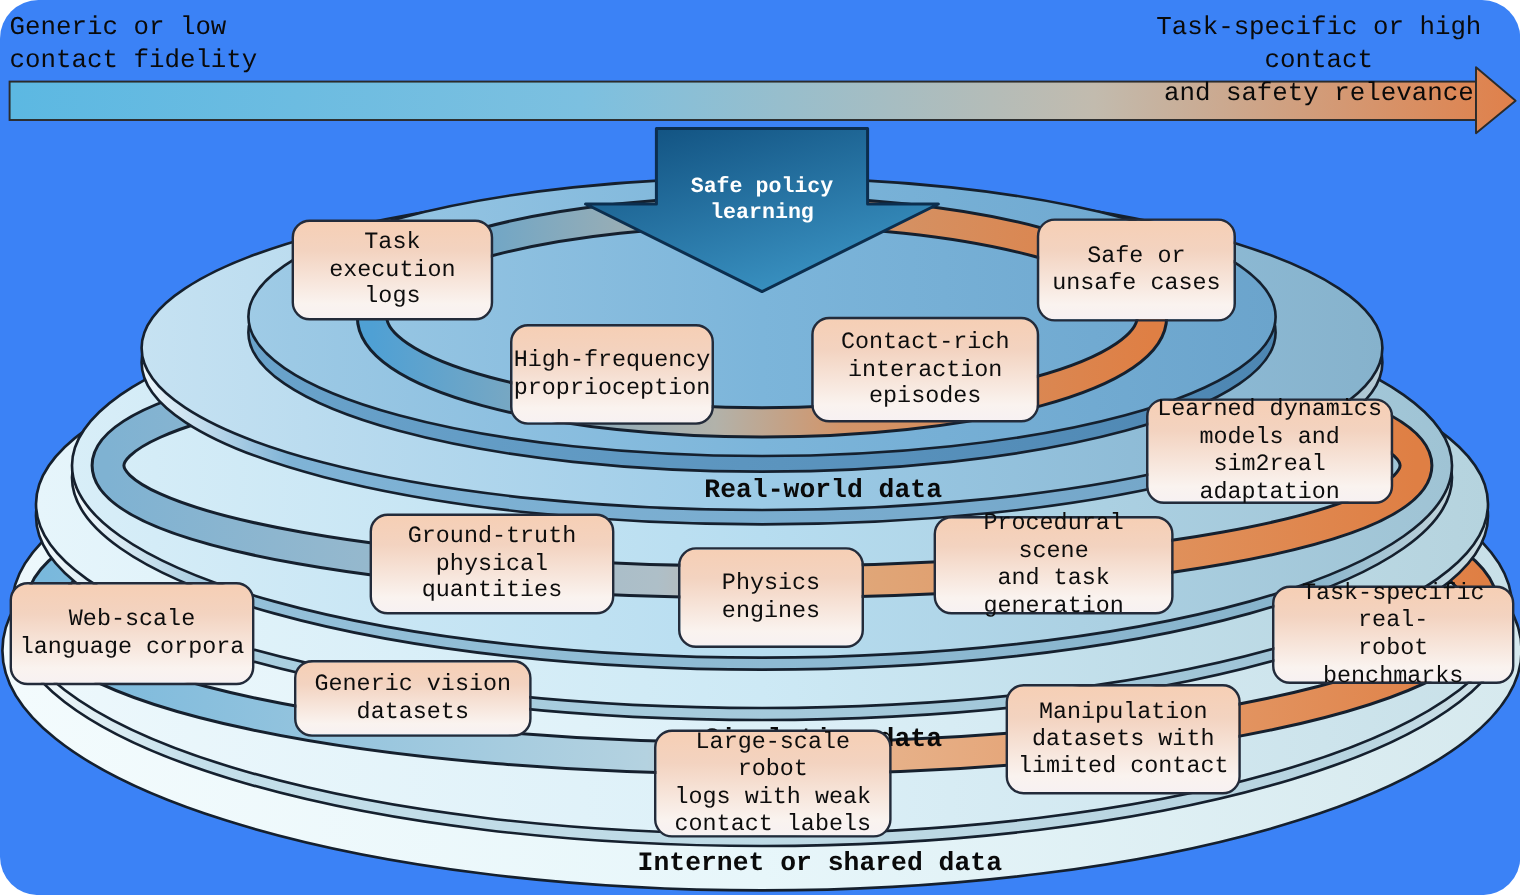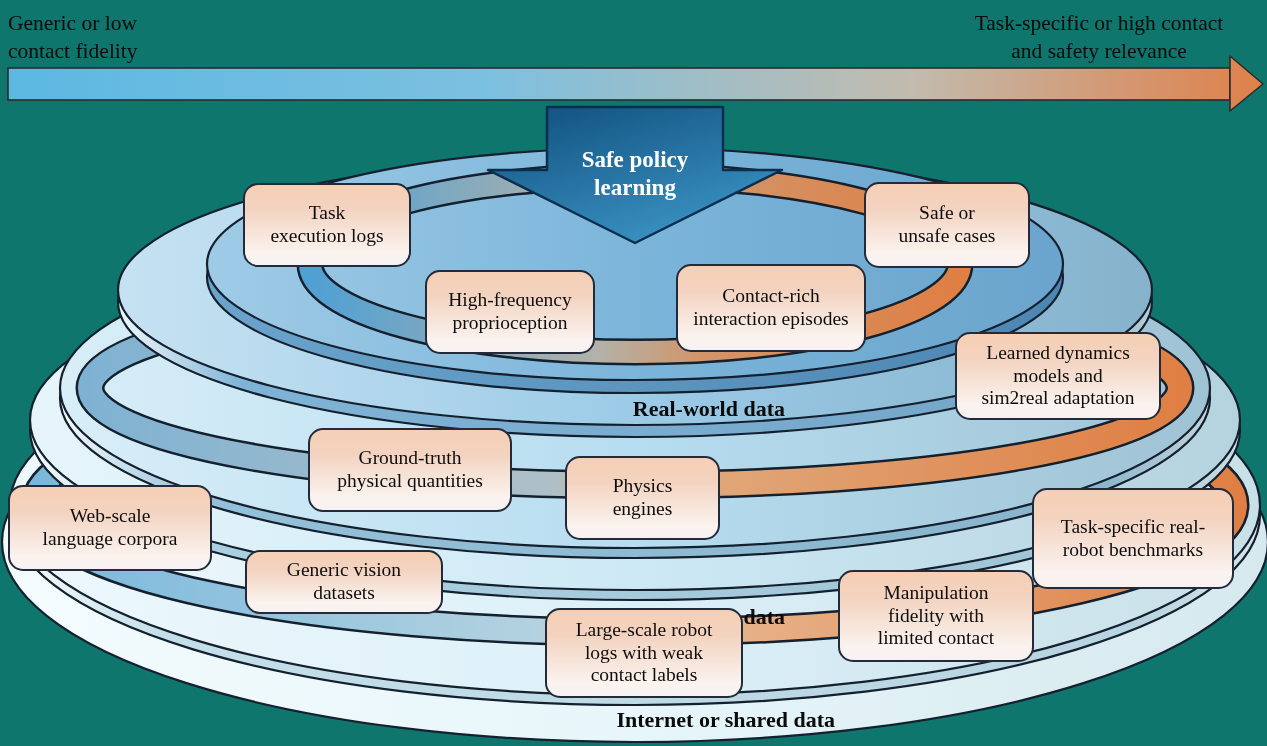--- a/index.html
+++ b/index.html
@@ -1,25 +1,26 @@
 <!DOCTYPE html>
 <html><head>
 <meta charset="utf-8">
 <style>
   html,body{margin:0;padding:0;background:#fff;}
   #canvas{
-    position:relative;width:1267px;height:746px;overflow:hidden;background:#0f766e;
-    font-family:Liberation Serif, serif;
+    position:relative;width:1267px;height:746px;overflow:hidden;background:#3b82f6;
+    font-family:Liberation Mono, monospace;
+    border-radius:32px;
   }
   #scene{position:absolute;left:0;top:0;}
   .txt{position:absolute;white-space:pre-line;color:#0a0a0a;}
   .annot{font-size:21.5px;line-height:1.28;}
   .tier-label{font-weight:bold;font-size:22px;text-align:right;}
   .arrow-label{
-    font-weight:bold;font-size:23px;line-height:1.22;color:#ffffff;text-align:center;
+    font-weight:bold;font-size:18px;line-height:1.22;color:#ffffff;text-align:center;
   }
   .box{
     position:absolute;display:flex;align-items:center;justify-content:center;
     text-align:center;font-size:19.5px;line-height:1.17;color:#0d0d0d;
     background:linear-gradient(to bottom,#f6cfb5 0%,#f3d3c0 30%,#faf3ef 85%,#f7f1f2 100%);
     border:2px solid #232b3a;border-radius:15px;box-sizing:border-box;
     white-space:pre-line;padding:4px 6px;
   }
 </style>
 </head>
@@ -165,30 +166,32 @@
 interaction episodes</div>
   <div class="box" style="left:425px;top:270px;width:170px;height:84px;">High-frequency
 proprioception</div>
   <div class="box" style="left:864px;top:182px;width:166px;height:86px;">Safe or
 unsafe cases</div>
 
   <div class="box" style="left:308px;top:428px;width:204px;height:84px;">Ground-truth
 physical quantities</div>
   <div class="box" style="left:565px;top:456px;width:155px;height:84px;">Physics
 engines</div>
+  <div class="box" style="left:778px;top:430px;width:200px;height:82px;">Procedural scene
+and task generation</div>
   <div class="box" style="left:955px;top:332px;width:206px;height:88px;">Learned dynamics
 models and
 sim2real adaptation</div>
 
   <div class="box" style="left:8px;top:485px;width:204px;height:86px;">Web-scale
 language corpora</div>
   <div class="box" style="left:245px;top:550px;width:198px;height:64px;">Generic vision
 datasets</div>
   <div class="box" style="left:545px;top:608px;width:198px;height:90px;">Large-scale robot
 logs with weak
 contact labels</div>
   <div class="box" style="left:838px;top:570px;width:196px;height:92px;">Manipulation
-fidelity with
+datasets with
 limited contact</div>
-  <div class="box" style="left:1032px;top:488px;width:202px;height:101px;">Task-specific real-
+  <div class="box" style="left:1060px;top:488px;width:202px;height:82px;">Task-specific real-
 robot benchmarks</div>
 
 </div>
 
 </body></html>

